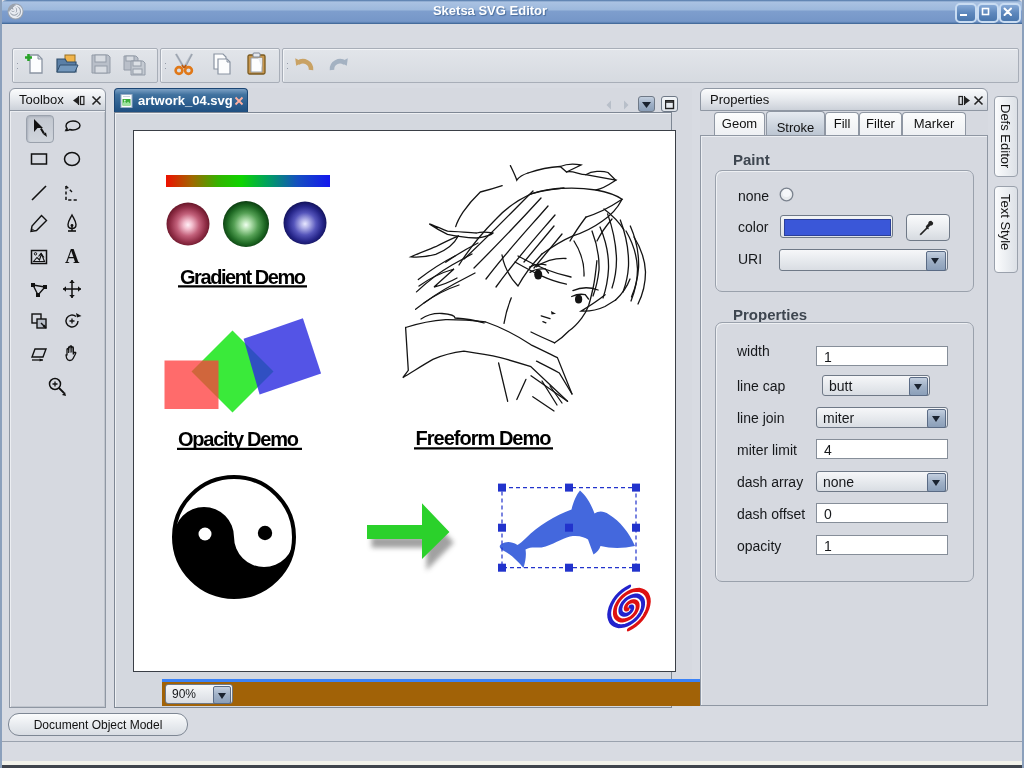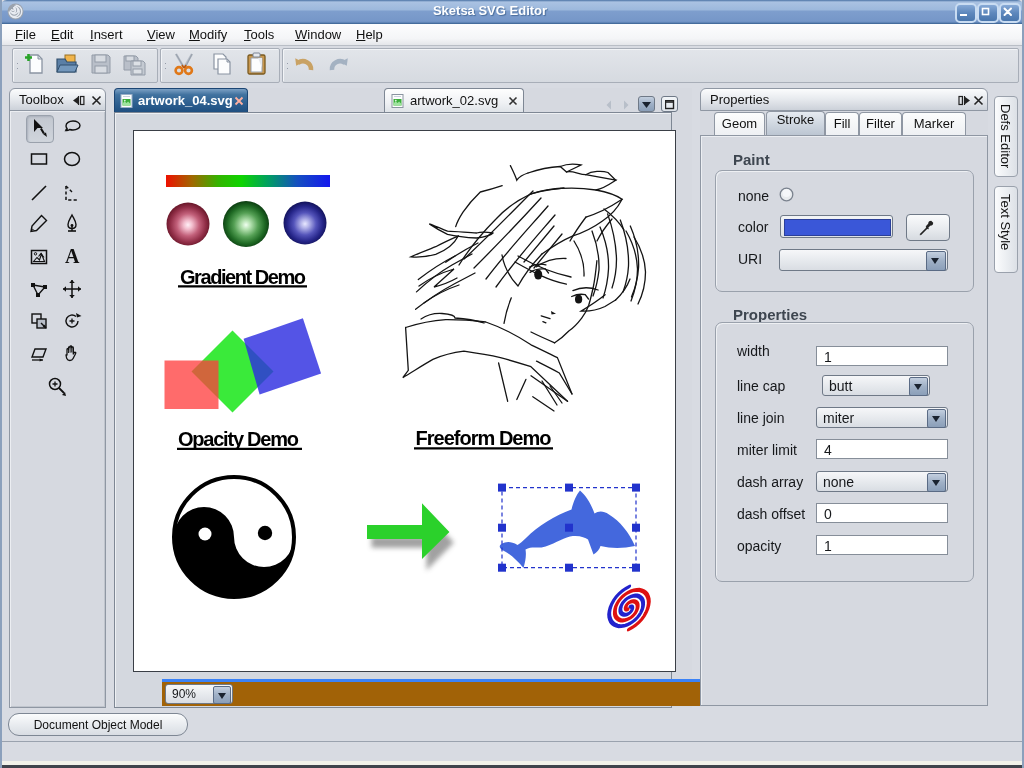--- a/index.html
+++ b/index.html
@@ -80,30 +80,20 @@
       <svg width="12" height="12" viewBox="0 0 12 12">
         <rect x="2.5" y="2.5" width="6" height="6" fill="none" stroke="#fff" stroke-width="1.6"></rect>
       </svg>
     </div>
 <div class="winbtn" style="left:999px">
       <svg width="12" height="12" viewBox="0 0 12 12">
         <path d="M2.5 2.5l6.5 6.5M9 2.5L2.5 9" stroke="#fff" stroke-width="2" stroke-linecap="round"></path>
       </svg>
     </div>
 
-<div id="menubar">
- <span class="menuitem" style="left:14px"><u>F</u>ile</span>
- <span class="menuitem" style="left:50px"><u>E</u>dit</span>
- <span class="menuitem" style="left:89px"><u>I</u>nsert</span>
- <span class="menuitem" style="left:146px"><u>V</u>iew</span>
- <span class="menuitem" style="left:188px"><u>M</u>odify</span>
- <span class="menuitem" style="left:243px"><u>T</u>ools</span>
- <span class="menuitem" style="left:294px"><u>W</u>indow</span>
- <span class="menuitem" style="left:355px"><u>H</u>elp</span>
-</div>
 
 <div id="toolbar">
  <div class="tbgroup" style="left:11px;width:144px">
         <span class="tbhandle">·<br>·</span>
       </div>
  <div class="tbgroup" style="left:159px;width:118px">
         <span class="tbhandle">·<br>·</span>
       </div>
  <div class="tbgroup" style="left:281px;width:735px">
         <span class="tbhandle">·<br>·</span>
@@ -263,33 +253,20 @@
     <svg class="abs" style="left:5px;top:5px" width="14" height="14" viewBox="0 0 14 14">
             <rect x="1" y="0.5" width="11" height="13" fill="#fdfdfd" stroke="#9ab0c8"></rect>
             <rect x="2.5" y="5" width="8" height="6.5" fill="#3aae3a"></rect>
             <path d="M2.5 9.5l2.2-2.2 1.8 1.8 1.6-1.6 2.4 2.4v1.6h-8z" fill="#9fe39f"></path>
             <circle cx="4.8" cy="6.6" r="0.9" fill="#e0f6e0"></circle>
             <path d="M3 2.5h7" stroke="#c8d2dc" stroke-width="1"></path>
           </svg>
     <span class="abs" style="left:23px;top:4px">artwork_04.svg</span>
     <svg class="abs" style="left:119px;top:7px" width="10" height="10" viewBox="0 0 10 10">
             <path d="M1.5 1.5l7 7M8.5 1.5l-7 7" stroke="#ffb0a0" stroke-width="1.8"></path>
-          </svg>
-  </div>
-  <div class="doctab inactive" style="left:270px;width:140px">
-    <svg class="abs" style="left:6px;top:5px" width="14" height="14" viewBox="0 0 14 14">
-            <rect x="1" y="0.5" width="11" height="13" fill="#fdfdfd" stroke="#8a94a0"></rect>
-            <rect x="2.5" y="5" width="8" height="6.5" fill="#3aae3a"></rect>
-            <path d="M2.5 9.5l2.2-2.2 1.8 1.8 1.6-1.6 2.4 2.4v1.6h-8z" fill="#9fe39f"></path>
-            <circle cx="4.8" cy="6.6" r="0.9" fill="#e0f6e0"></circle>
-            <path d="M3 2.5h7" stroke="#c8d2dc" stroke-width="1"></path>
-          </svg>
-    <span class="abs" style="left:25px;top:4px">artwork_02.svg</span>
-    <svg class="abs" style="left:123px;top:7px" width="10" height="10" viewBox="0 0 10 10">
-            <path d="M1.5 1.5l7 7M8.5 1.5l-7 7" stroke="#333" stroke-width="1.6"></path>
           </svg>
   </div>
   <svg class="abs" style="left:489px;top:11px" width="12" height="12" viewBox="0 0 12 12">
           <path d="M8 1.5L3.5 6L8 10.5z" fill="#b8bfc9"></path>
         </svg>
   <svg class="abs" style="left:506px;top:11px" width="12" height="12" viewBox="0 0 12 12">
           <path d="M4 1.5L8.5 6L4 10.5z" fill="#b8bfc9"></path>
         </svg>
   <div class="abs" style="left:524px;top:8px;width:17px;height:16px;border:1px solid #6f7987;border-radius:3px;background:linear-gradient(180deg,#c3cfdf 0,#9fb0c6 50%,#8b9fb9 100%);box-sizing:border-box">
     <svg class="abs" style="left:3px;top:5px" width="10" height="8" viewBox="0 0 10 8">
@@ -465,21 +442,21 @@
   <svg class="abs" style="left:257px;top:6px" width="13" height="11" viewBox="0 0 13 11">
           <rect x="1" y="1.5" width="3.4" height="8" fill="none" stroke="#222" stroke-width="1.2"></rect>
           <path d="M6.5 1v9" stroke="#222" stroke-width="1.2"></path>
           <path d="M12 5.5L6.5 1.5v8z" fill="#222"></path>
         </svg>
   <svg class="abs" style="left:272px;top:6px" width="11" height="11" viewBox="0 0 11 11">
           <path d="M1.5 1.5l8 8M9.5 1.5l-8 8" stroke="#222" stroke-width="1.6"></path>
         </svg>
  </div>
  <div class="ptab inactive" style="left:14px;top:24px;width:51px;padding-top:3px">Geom</div>
- <div class="ptab active" style="left:66px;top:23px;width:59px;height:24px;padding-top:0">Stroke</div>
+ <div class="ptab active" style="left:66px;top:23px;width:59px;height:24px;padding-top:8px">Stroke</div>
  <div class="ptab inactive" style="left:125px;top:24px;width:34px;padding-top:3px">Fill</div>
  <div class="ptab inactive" style="left:159px;top:24px;width:43px;padding-top:3px">Filter</div>
  <div class="ptab inactive" style="left:202px;top:24px;width:64px;padding-top:3px">Marker</div>
  <div id="propsbody"></div>
  <div class="grouplabel" style="left:33px;top:63px">Paint</div>
  <div class="groupbox" style="left:15px;top:82px;width:257px;height:120px"></div>
  <div class="flabel" style="left:38px;top:100px">none</div>
  <svg class="abs" style="left:79px;top:99px" width="15" height="15" viewBox="0 0 15 15">
         <circle cx="7.5" cy="7.5" r="6.3" fill="#e8ebee" stroke="#7a828e" stroke-width="1.3"></circle>
         <circle cx="7.5" cy="6" r="4" fill="#f8fafc" opacity="0.8"></circle>

